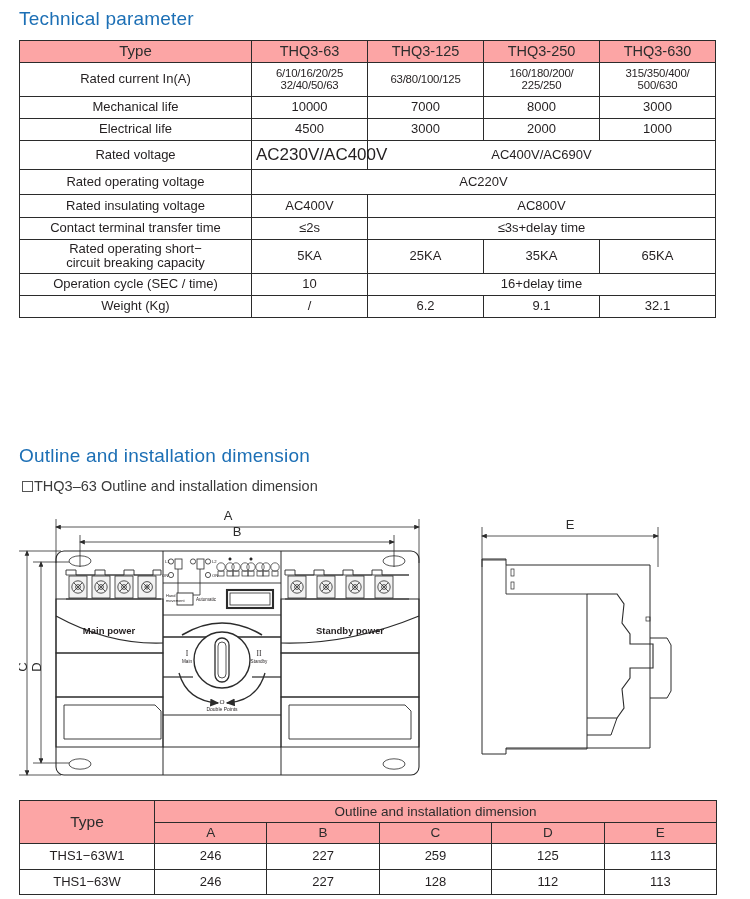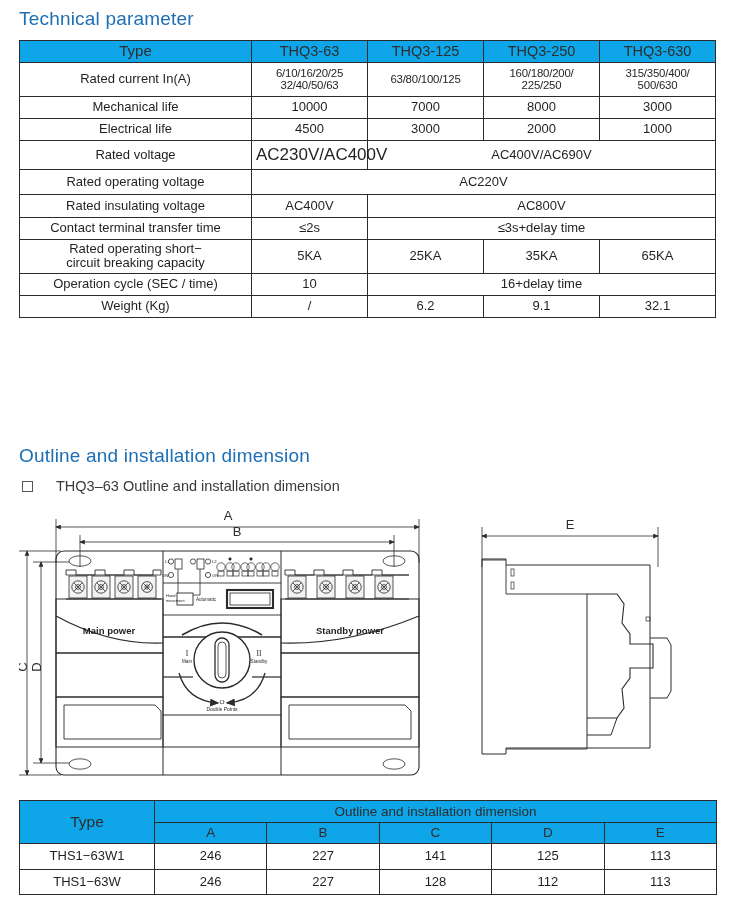--- a/index.html
+++ b/index.html
@@ -17,21 +17,21 @@
   .section-heading {
     color: #1c6fb5;
     font-size: 19px;
     font-weight: 400;
     letter-spacing: .2px;
   }
   #tech-heading { position: absolute; left: 19px; top: 8px; }
   #outline-heading { position: absolute; left: 19px; top: 445px; }
   #outline-subheading {
     position: absolute; left: 22px; top: 478px;
-    font-size: 14.5px; color: #3a3a3a; display: flex; align-items: center; gap: 23px;
+    font-size: 14.5px; color: #3a3a3a; display: flex; align-items: center; gap: 1px;
   }
   .sq-bullet {
     display: inline-block; width: 11px; height: 11px;
     border: 1.3px solid #555; background: #fff;
   }
 
   
   table.dt {
     position: absolute;
     border-collapse: collapse;
@@ -40,21 +40,21 @@
     table-layout: fixed;
   }
   table.dt td, table.dt th {
     border: 1px solid #2b2b2b;
     padding: 2px 4px;
     text-align: center;
     vertical-align: middle;
     font-weight: 400;
     line-height: 1.12;
   }
-  table.dt th { background: #0ea5e9; font-size: 14.5px; color: #2d2d2d; }
+  table.dt th { background: #fca5a5; font-size: 14.5px; color: #2d2d2d; }
   td.lbl { text-align: left; padding-left: 8px; font-size: 13px; }
 
   
   #tech-table { left: 19px; top: 40px; width: 697px; }
   #tech-table .c0 { width: 232px; }
   #tech-table .c1, #tech-table .c2, #tech-table .c3, #tech-table .c4 { width: 116px; }
   #tech-table th.hd0 { font-size: 15px; }
   .small-cell { font-size: 11.4px; letter-spacing: -0.2px; }
   .tiny-cell { font-size: 17px; }
 
@@ -408,21 +408,21 @@
         <th>C</th>
         <th>D</th>
         <th>E</th>
       </tr>
     </thead>
     <tbody>
       <tr style="height:25px">
         <td class="lbl">THS1−63W1</td>
         <td>246</td>
         <td>227</td>
-        <td>141</td>
+        <td>259</td>
         <td>125</td>
         <td>113</td>
       </tr>
       <tr style="height:25px">
         <td class="lbl">THS1−63W</td>
         <td>246</td>
         <td>227</td>
         <td>128</td>
         <td>112</td>
         <td>113</td>

